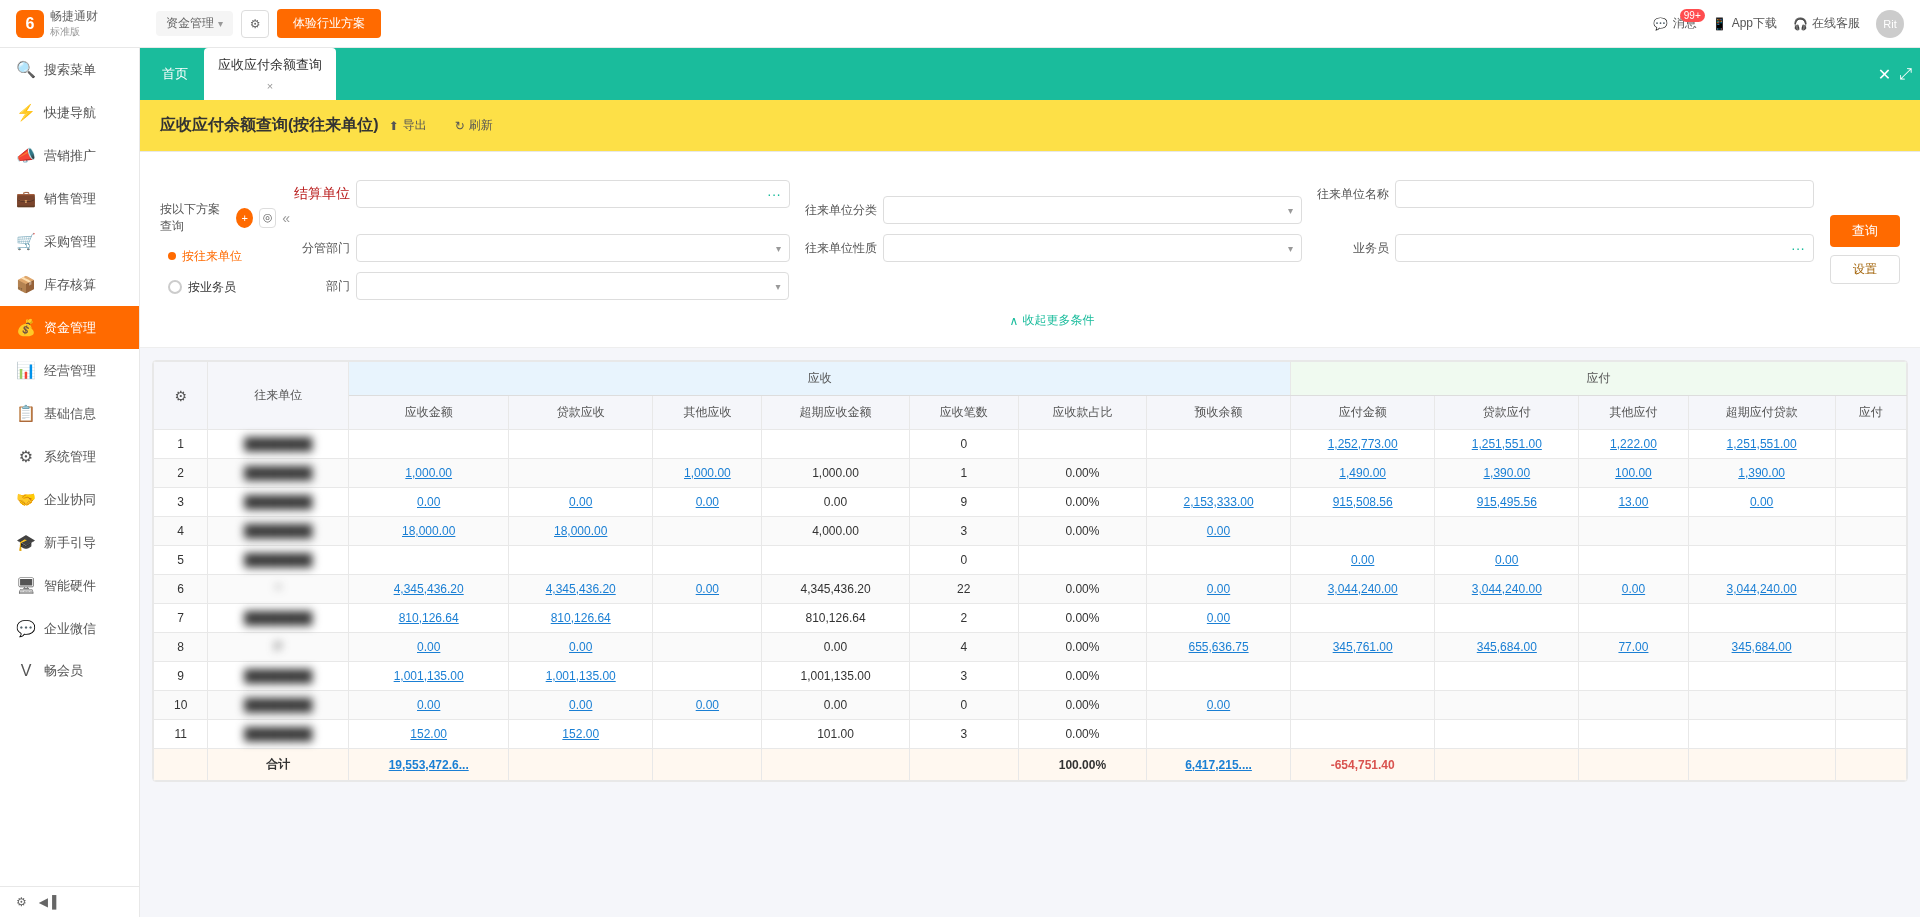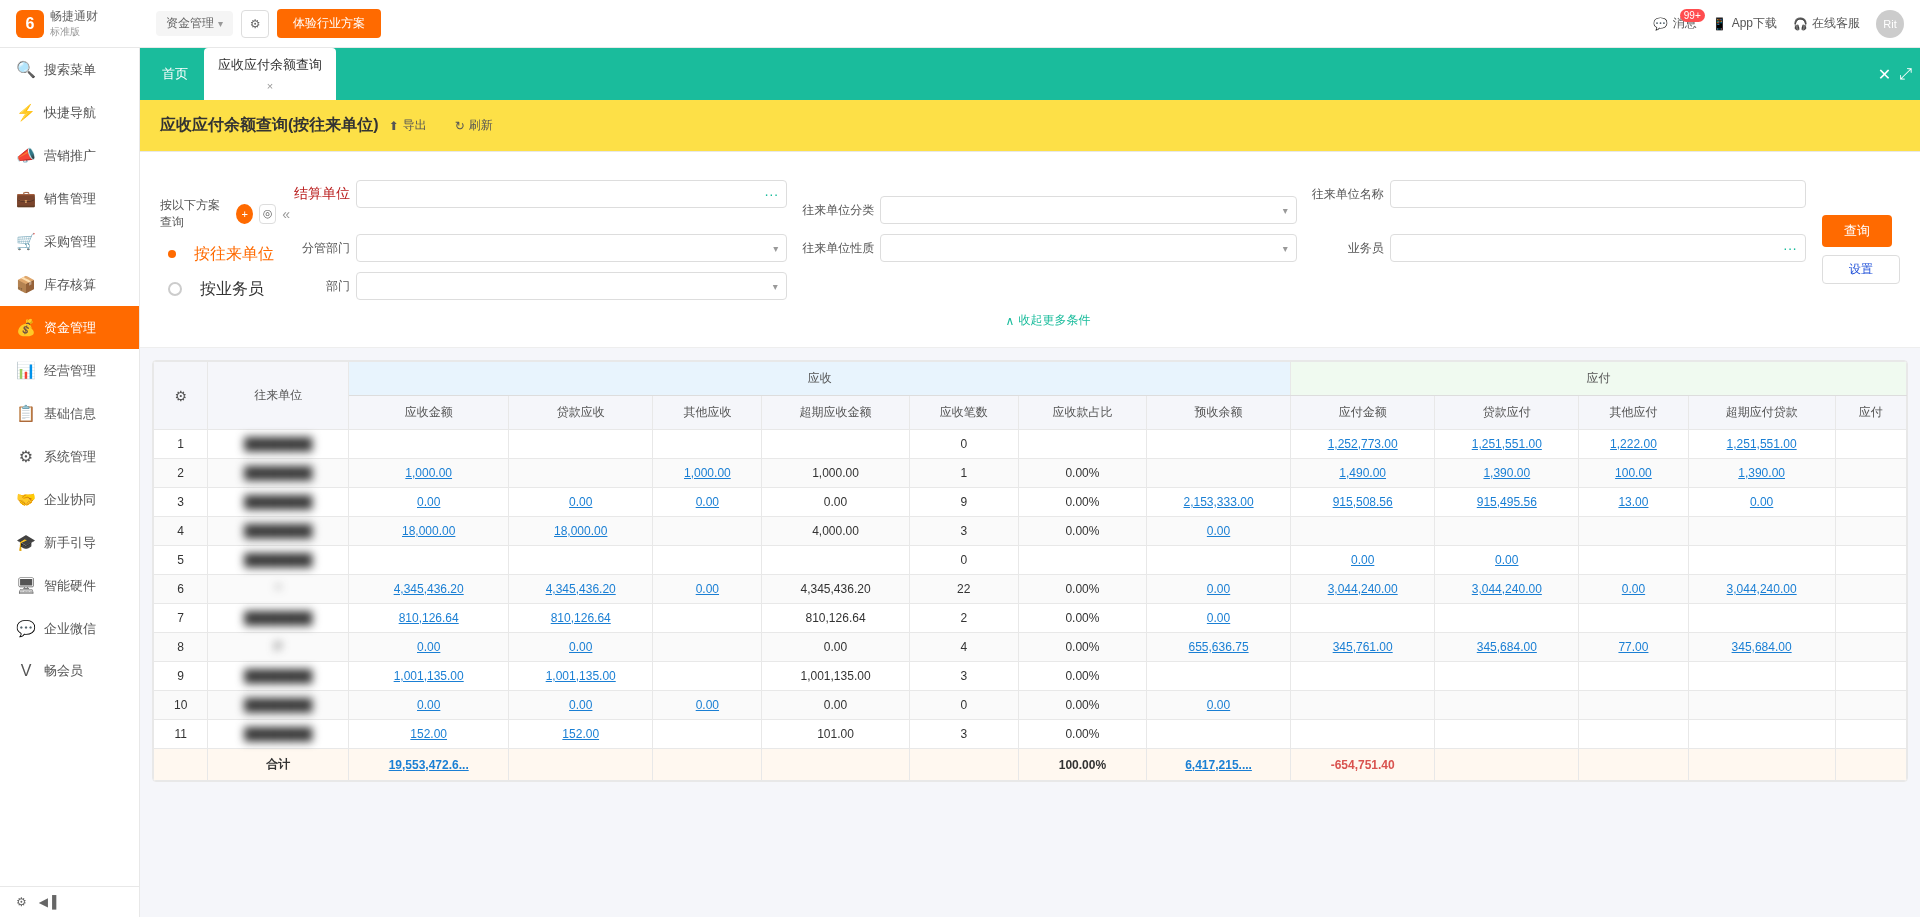--- a/index.html
+++ b/index.html
@@ -162,24 +162,24 @@
       font-size: 12px; color: #1abc9c; cursor: pointer;
       padding: 6px 16px; justify-content: center;
     }
     .btn-query {
       background: #ff6a00; color: #fff;
       border: none; border-radius: 4px;
       padding: 7px 20px; font-size: 13px; cursor: pointer;
       width: 70px;
     }
     .btn-settings {
-      background: #fff; color: #1d4ed8;
+      background: #fff; color: #a16207;
       border: 1px solid #ddd; border-radius: 4px;
       padding: 5px 16px; font-size: 12px; cursor: pointer;
-      width: 78px;
+      width: 70px;
     }
 
     
     .data-table-wrapper {
       background: #fff;
       margin: 12px;
       border: 1px solid #e8e8e8;
       border-radius: 4px;
       overflow-x: auto;
     }
@@ -219,22 +219,22 @@
       cursor: pointer; color: #666; font-size: 14px;
     }
 
     .filter-wrapper {
       position: relative;
       padding: 12px 20px;
       background: #fff;
       border-bottom: 1px solid #eee;
     }
     .filter-left-nav-item {
-      display: flex; align-items: center; gap: 18px;
-      padding: 5px 8px; font-size: 16px; cursor: pointer;
+      display: flex; align-items: center; gap: 6px;
+      padding: 5px 8px; font-size: 12px; cursor: pointer;
       border-radius: 4px;
     }
     .filter-left-nav-item.active { color: #ff6a00; }
     .icon-circle {
       width: 20px; height: 20px; border-radius: 50%;
       background: #ff6a00; color: #fff;
       display: flex; align-items: center; justify-content: center;
       font-size: 11px; cursor: pointer;
     }
   </style>

